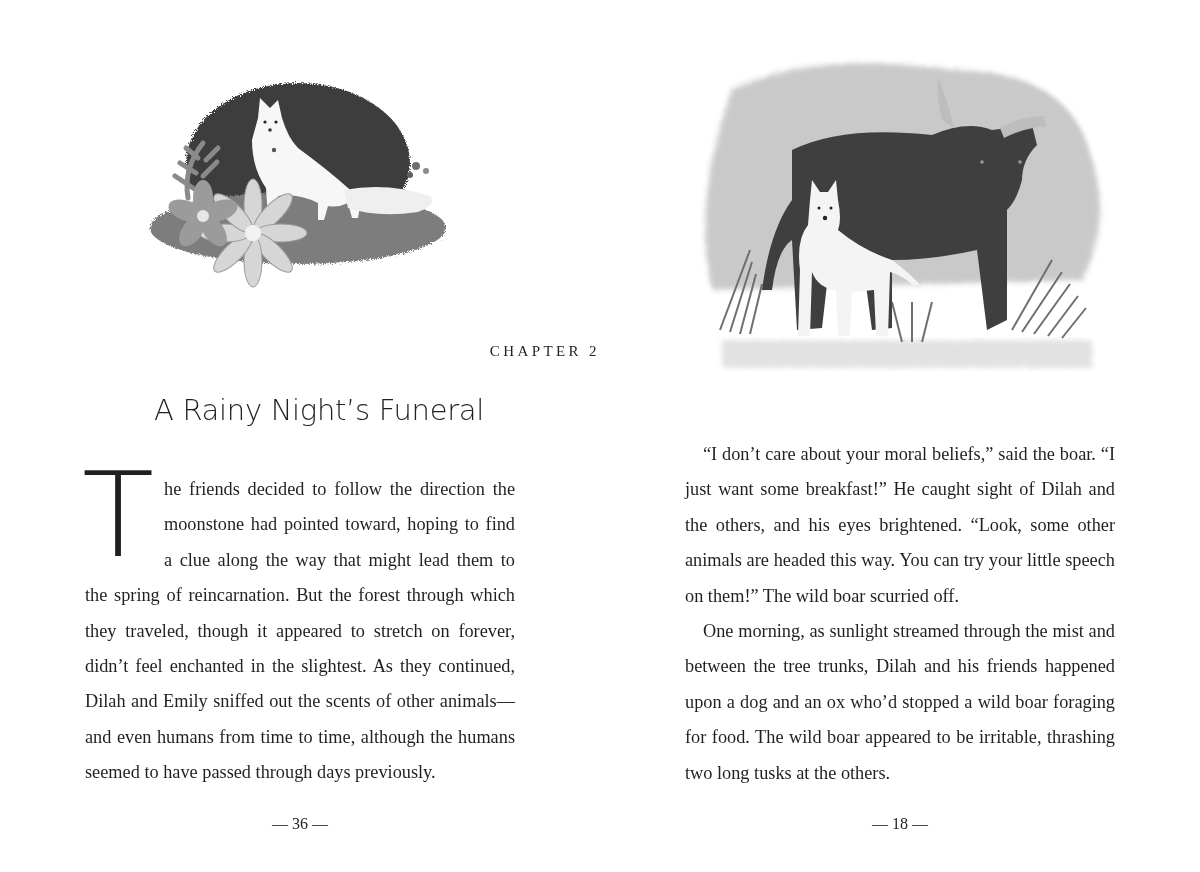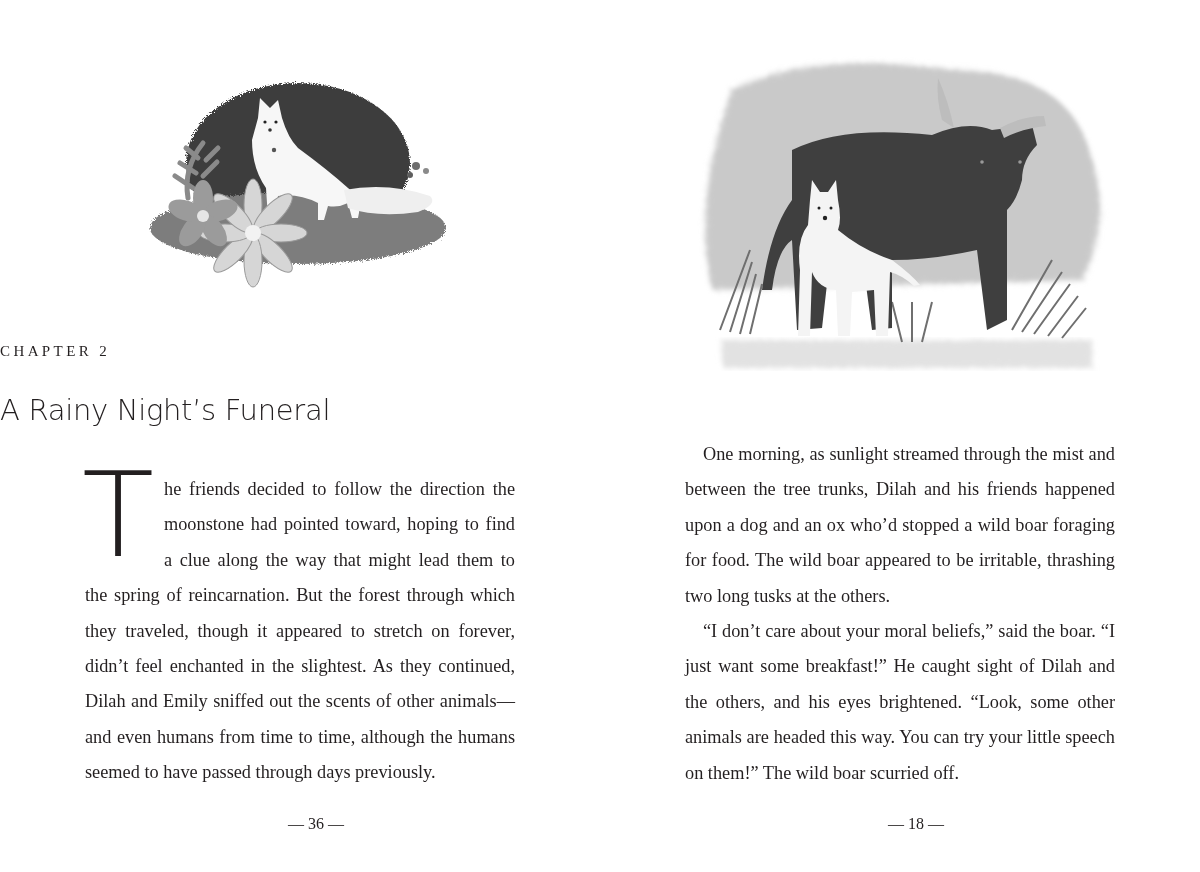--- a/index.html
+++ b/index.html
@@ -6,37 +6,37 @@
   body { width: 1200px; height: 872px; background: #ffffff; position: relative; overflow: hidden;
          font-family: "Liberation Serif", "DejaVu Serif", serif; color: #231f20; }
   .page { position: absolute; top: 0; height: 872px; }
   .page-left { left: 0; width: 600px; }
   .page-right { left: 600px; width: 600px; }
 
   .illus { position: absolute; }
   .fox-illus { left: 148px; top: 78px; width: 304px; height: 214px; }
   .ox-illus { left: 92px; top: 50px; width: 424px; height: 330px; }
 
-  .chapter-label { position: absolute; left: 0; width: 600px; top: 343px; text-align: left;
+  .chapter-label { position: absolute; left: 0; width: 600px; top: 343px; text-align: right;
                    font-size: 15px; letter-spacing: 3.4px; color: #231f20; }
-  .chapter-title { position: absolute; left: 0; width: 600px; top: 393px; text-align: left;
+  .chapter-title { position: absolute; left: 0; width: 600px; top: 393px; text-align: center;
                    font-family: "DejaVu Sans", "Liberation Sans", sans-serif; font-weight: 300;
-                   font-size: 29px; letter-spacing: -0.3px; color: #231f20; }
+                   font-size: 29px; letter-spacing: -0.3px; color: #231f20; padding-left: 19px; }
 
   .body-text { position: absolute; font-size: 18.3px; line-height: 35.4px; text-align: justify; color: #231f20; }
   .left-text { left: 85px; top: 472px; width: 430px; }
   .right-text { left: 85px; top: 437px; width: 430px; }
   .body-text p { margin: 0; }
   .indent { text-indent: 18px; }
 
   .drop-cap { float: left; font-family: "DejaVu Sans", "Liberation Sans", sans-serif; font-weight: 300;
               font-size: 118px; line-height: 94px; margin: 0 6px 0 -3px; height: 100px; padding-top: 0;
               color: #231f20; width: 76px; position: relative; top: -4px; }
 
-  .folio { position: absolute; top: 815px; left: 0; width: 600px; text-align: center; font-size: 16px; color: #231f20; padding-left: 16px; }
+  .folio { position: absolute; top: 815px; left: 0; width: 600px; text-align: center; font-size: 16px; color: #231f20; }
 </style>
 </head>
 <body>
 
 <div class="page page-left">
   <svg class="illus fox-illus" viewBox="0 0 304 214">
     <defs>
       <filter id="rough" x="-10%" y="-10%" width="120%" height="120%">
         <feTurbulence type="fractalNoise" baseFrequency="0.9" numOctaves="2" result="n"></feTurbulence>
         <feDisplacementMap in="SourceGraphic" in2="n" scale="6"></feDisplacementMap>
@@ -117,18 +117,18 @@
     <circle cx="290" cy="112" r="1.8" fill="#999"></circle>
       <circle cx="328" cy="112" r="1.8" fill="#999"></circle>
 
     <path d="M118 150 L120 130 L128 142 L136 142 L144 130 L146 150 Q150 170 146 180 Q170 200 200 210 Q220 225 228 235 L222 236 Q210 225 198 222 L196 286 L184 286 L182 240 L160 242 L158 286 L146 286 L144 240 Q126 238 120 222 L118 286 L106 286 L108 220 Q104 190 116 175 Z" fill="#f4f4f4"></path>
     <circle cx="127" cy="158" r="1.5" fill="#222"></circle>
       <circle cx="139" cy="158" r="1.5" fill="#222"></circle>
       <circle cx="133" cy="168" r="2.2" fill="#222"></circle>
   </svg>
 
   <div class="body-text right-text">
+    <p class="indent">“I don’t care about your moral beliefs,” said the boar. “I just want some breakfast!” He caught sight of Dilah and the others, and his eyes brightened. “Look, some other animals are headed this way. You can try your little speech on them!” The wild boar scurried off.</p>
     <p class="indent">One morning, as sunlight streamed through the mist and between the tree trunks, Dilah and his friends hap­pened upon a dog and an ox who’d stopped a wild boar foraging for food. The wild boar appeared to be irritable, thrashing two long tusks at the others.</p>
-    <p class="indent">“I don’t care about your moral beliefs,” said the boar. “I just want some breakfast!” He caught sight of Dilah and the others, and his eyes brightened. “Look, some other animals are headed this way. You can try your little speech on them!” The wild boar scurried off.</p>
   </div>
 
   <div class="folio">— 18 —</div>
 </div>
 
 </body></html>

